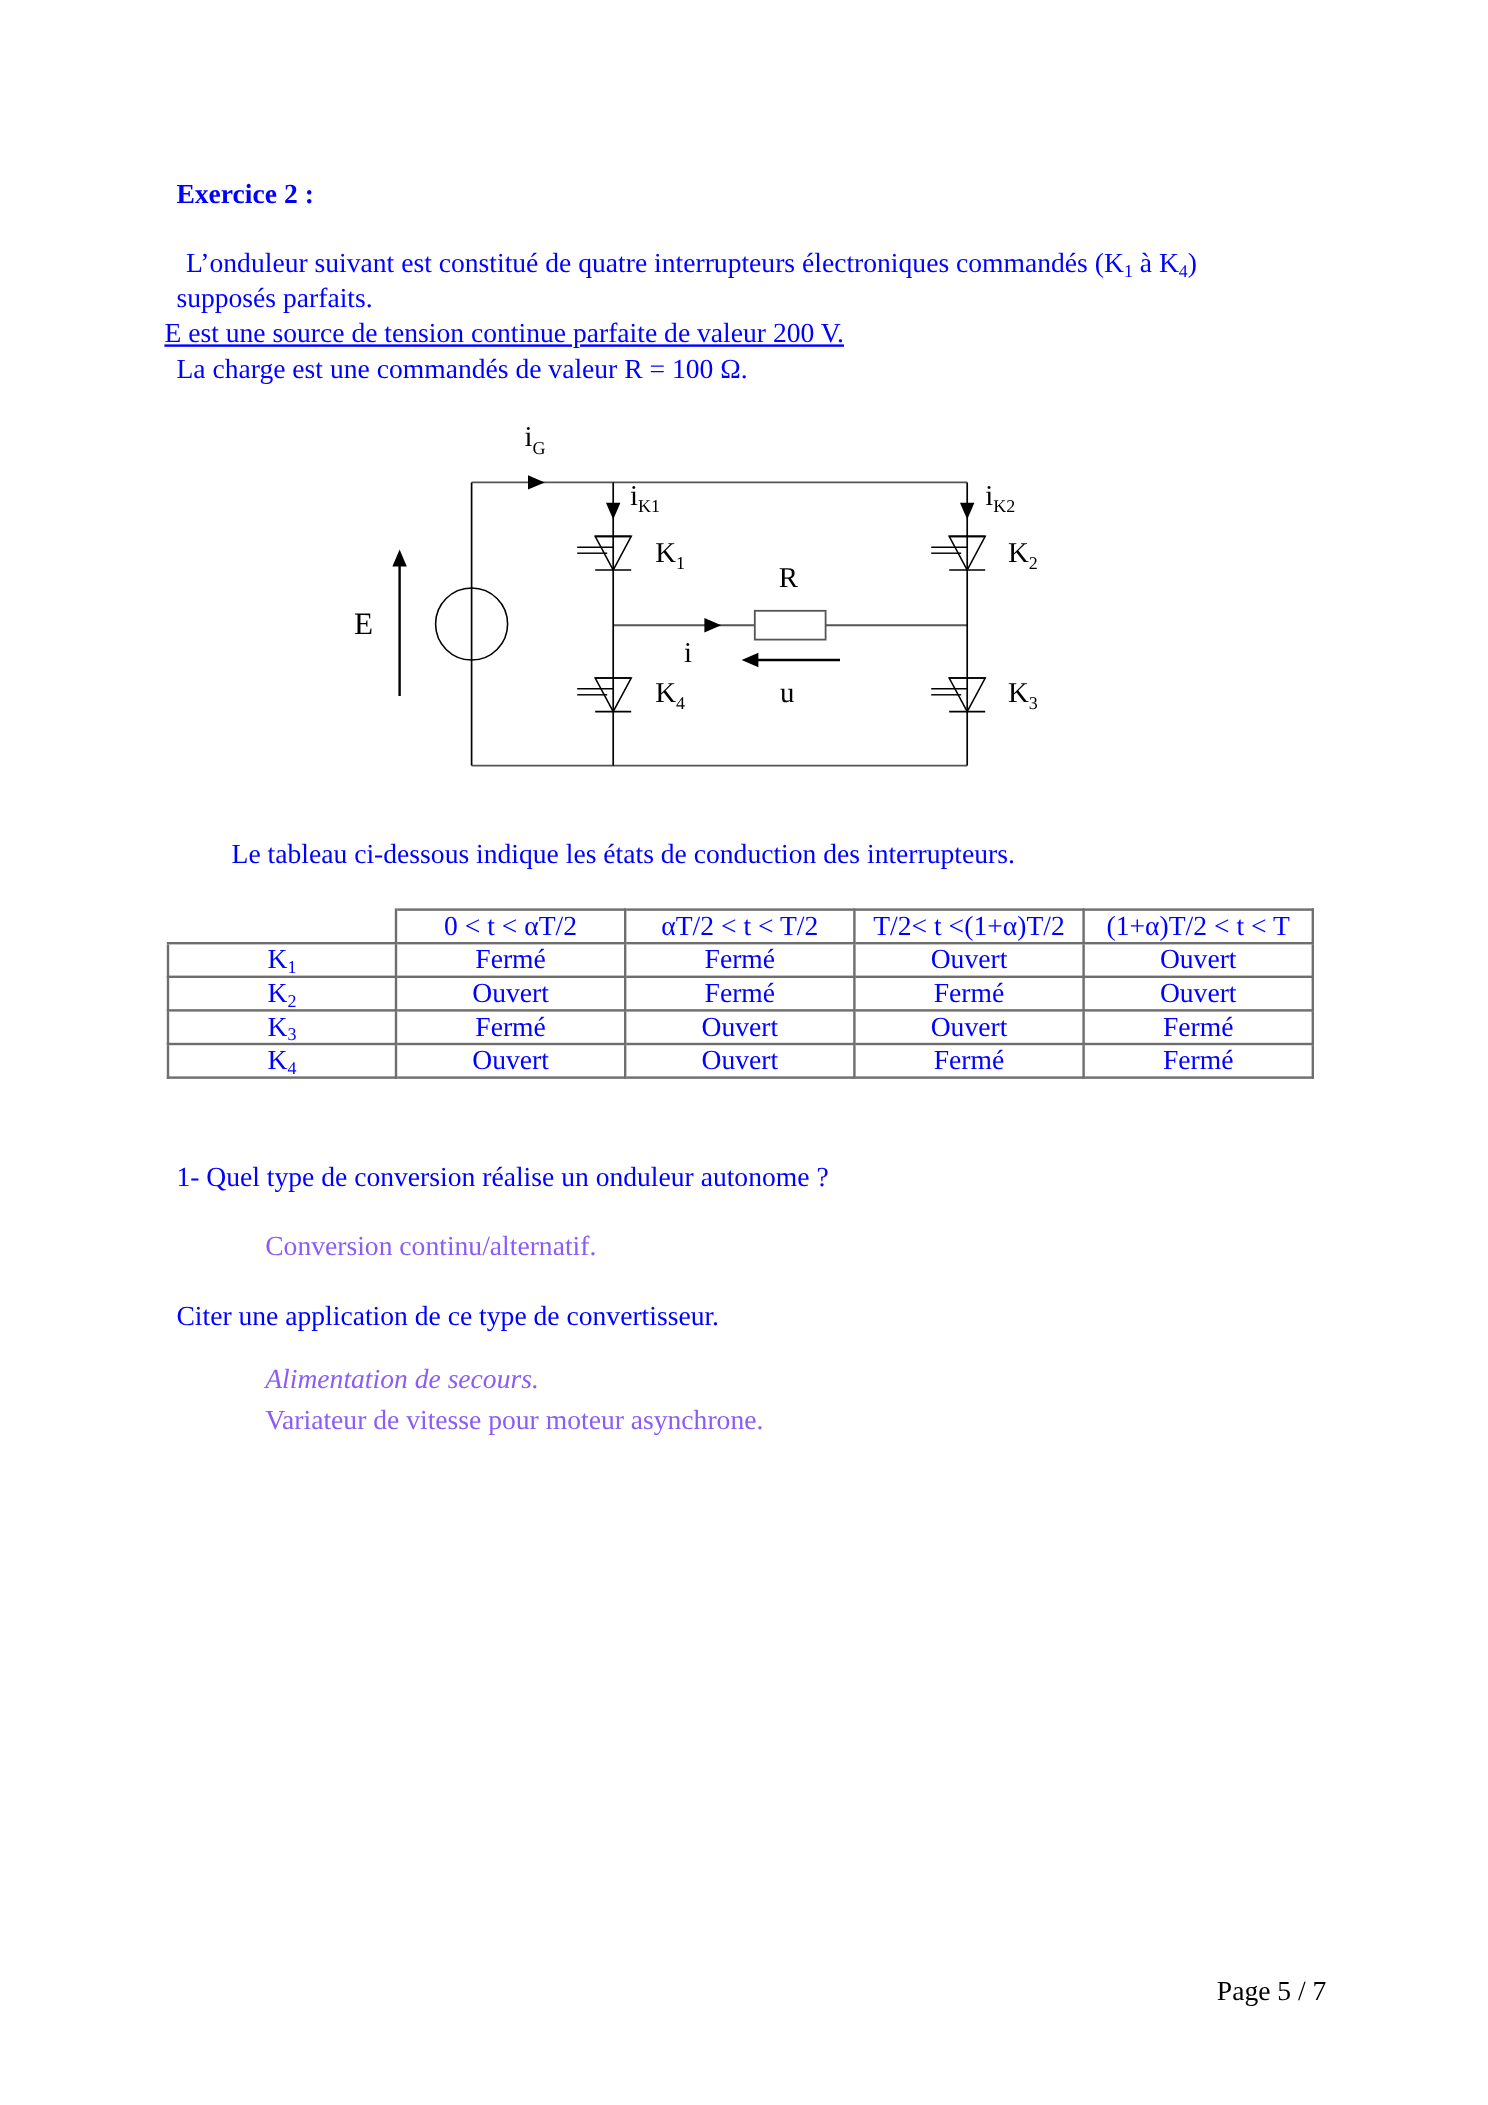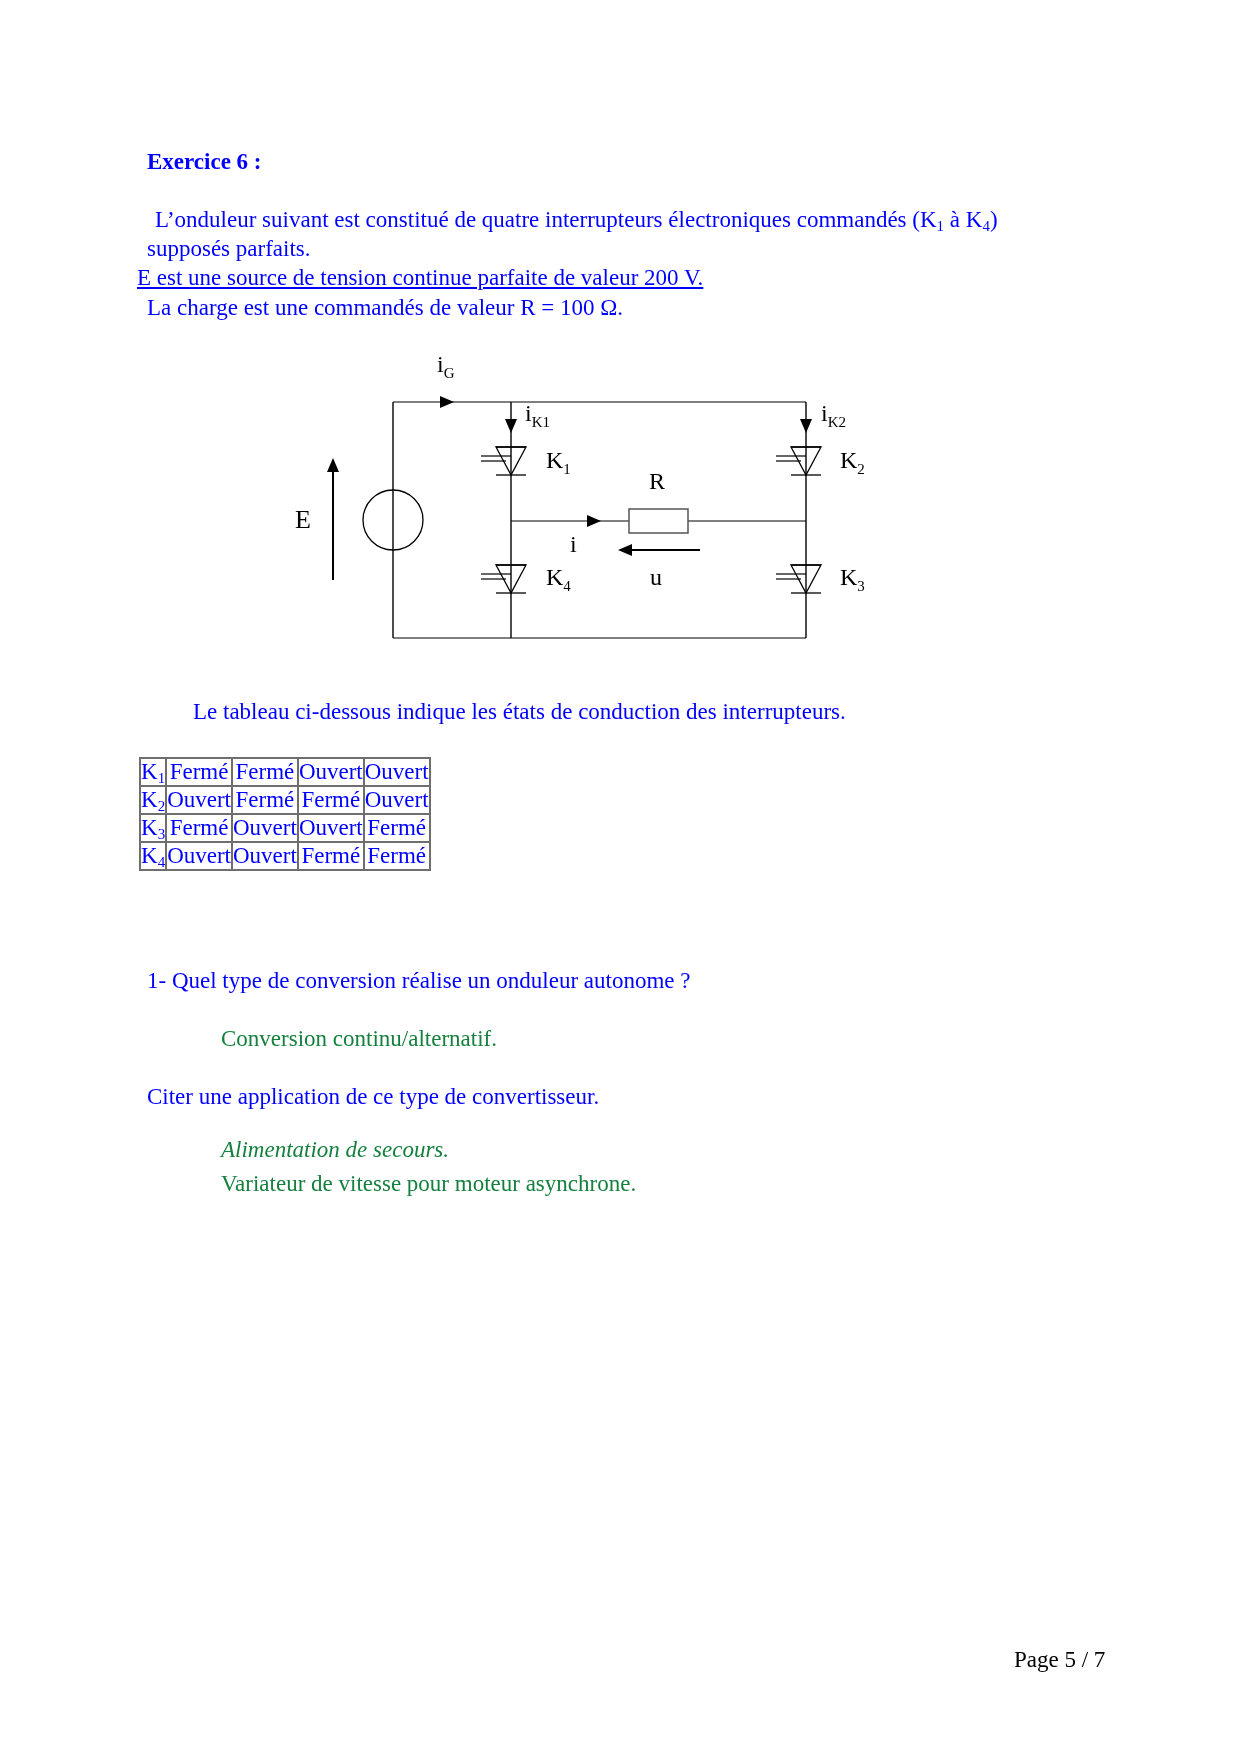--- a/index.html
+++ b/index.html
@@ -1,36 +1,36 @@
 <!DOCTYPE html>
 <html><head>
   <meta charset="utf-8">
   <style>
     html, body { margin: 0; padding: 0; background: #ffffff; }
     body { width: 1240px; height: 1754px; position: relative; overflow: hidden;
            font-family: "Liberation Serif", "DejaVu Serif", serif; }
     .blue { color: #0000ff; }
-    .red { color: #15803d; text-align: center; }
+    .red { color: #8b5cf6; text-align: center; }
     .txt { position: absolute; font-size: 23px; line-height: 29px; white-space: nowrap; }
     .title { font-weight: bold; }
     sub { font-size: 15px; vertical-align: -4px; line-height: 0; }
     #diagram { position: absolute; left: 0; top: 0; }
     .dlabel { font-family: "Liberation Serif", "DejaVu Serif", serif; fill: #000; }
     table.states { position: absolute; left: 139px; top: 757px; border-collapse: collapse;
                    font-size: 23px; color: #0000ff; }
     table.states td { border: 2px solid #6e6e6e; height: 26px; padding: 0; text-align: center;
                       line-height: 26px; }
     table.states td.empty { border-top: none; border-left: none; }
     .col0 { width: 189px; } .col { width: 189px; }
     .footer { position: absolute; left: 1014px; top: 1647px; font-size: 23px; color: #000; text-align: right; }
   </style>
 </head>
 <body>
 
-<div class="txt blue title" style="left:147px; top:147px;">Exercice 6 :</div>
+<div class="txt blue title" style="left:147px; top:147px;">Exercice 2 :</div>
 
 <div class="txt blue" style="left:155px; top:205px;"><span>L’onduleur suivant est constitué de quatre interrupteurs électroniques commandés (K</span><sub>1</sub><span> à K</span><sub>4</sub><span>)</span></div>
 <div class="txt blue" style="left:147px; top:234px;">supposés parfaits.</div>
 <div class="txt blue" style="left:137px; top:263px;text-decoration:underline;">E est une source de tension continue parfaite de valeur 200 V.</div>
 <div class="txt blue" style="left:147px; top:293px;">La charge est une commandés de valeur R = 100 Ω.</div>
 
 <svg id="diagram" width="1240" height="700">
   <defs>
     <g id="thyr">
 
@@ -87,20 +87,27 @@
 
   <line x1="700" y1="550" x2="630" y2="550" stroke="#000" stroke-width="2"></line>
   <polygon points="618,550 632,544 632,556" fill="#000"></polygon>
   <text x="650" y="585" font-size="24" class="dlabel">u</text>
 </svg>
 
 <div class="txt blue" style="left:147px; top:697px;margin-left:46px;">Le tableau ci-dessous indique les états de conduction des interrupteurs.</div>
 
 <table class="states">
   <tbody>
+      <tr>
+    <td class="empty col0"></td>
+    <td class="col">0 &lt; t &lt; αT/2</td>
+    <td class="col">αT/2 &lt; t &lt; T/2</td>
+    <td class="col">T/2&lt; t &lt;(1+α)T/2</td>
+    <td class="col">(1+α)T/2 &lt; t &lt; T</td>
+  </tr>
   <tr>
     <td><span>K</span><sub>1</sub></td>
     <td>Fermé</td>
     <td>Fermé</td>
     <td>Ouvert</td>
     <td>Ouvert</td>
   </tr>
   <tr>
     <td><span>K</span><sub>2</sub></td>
     <td>Ouvert</td>

